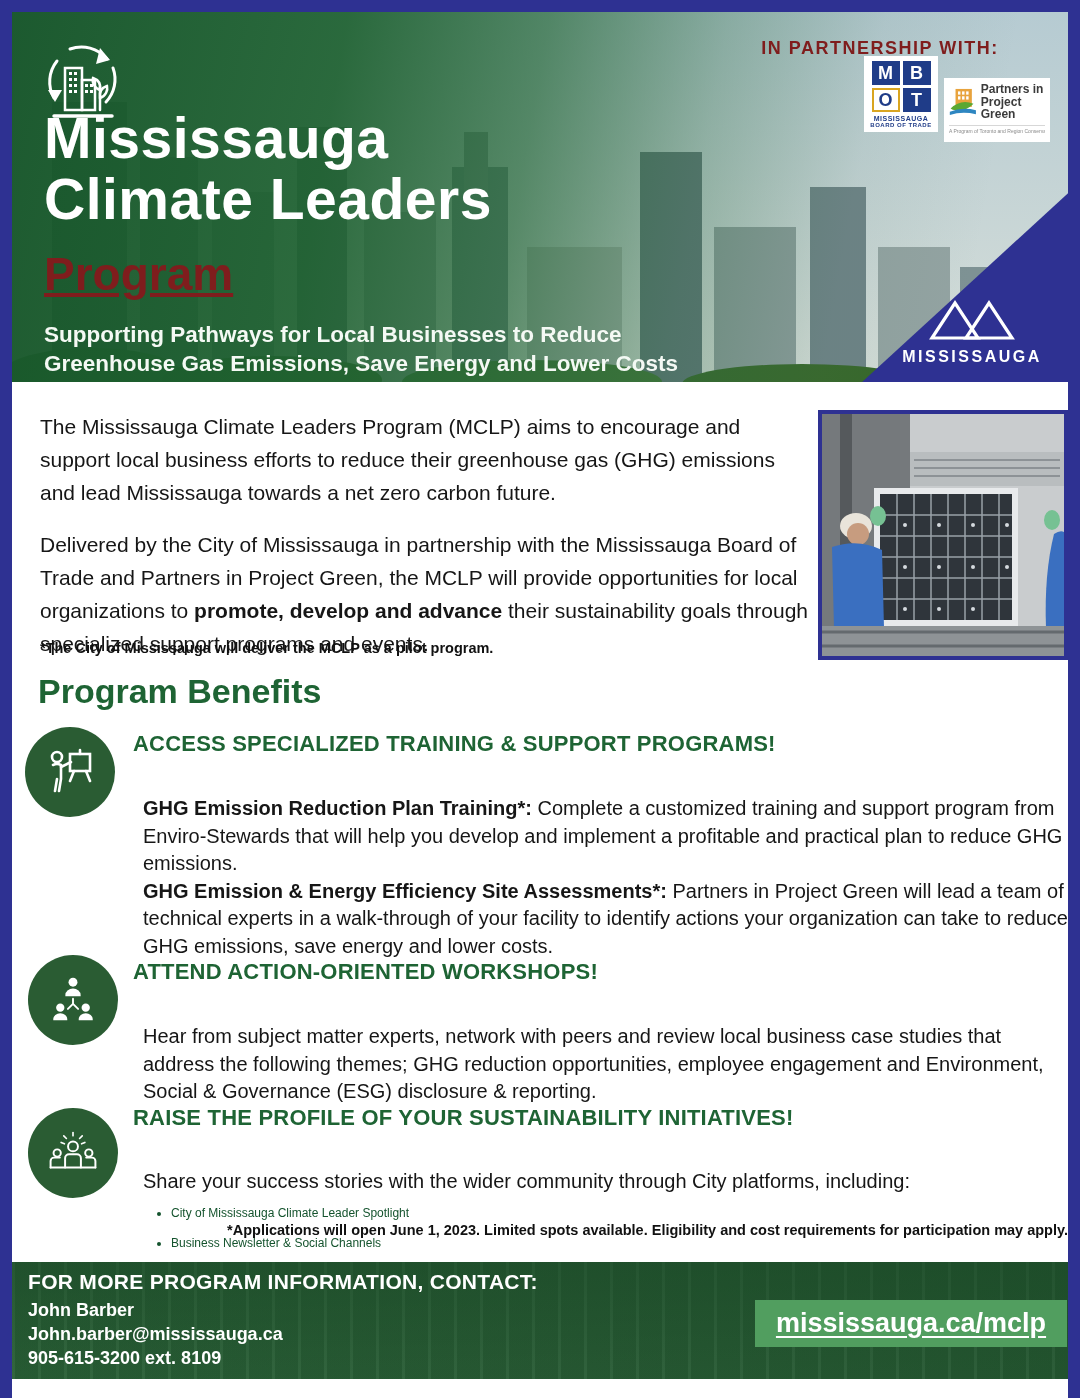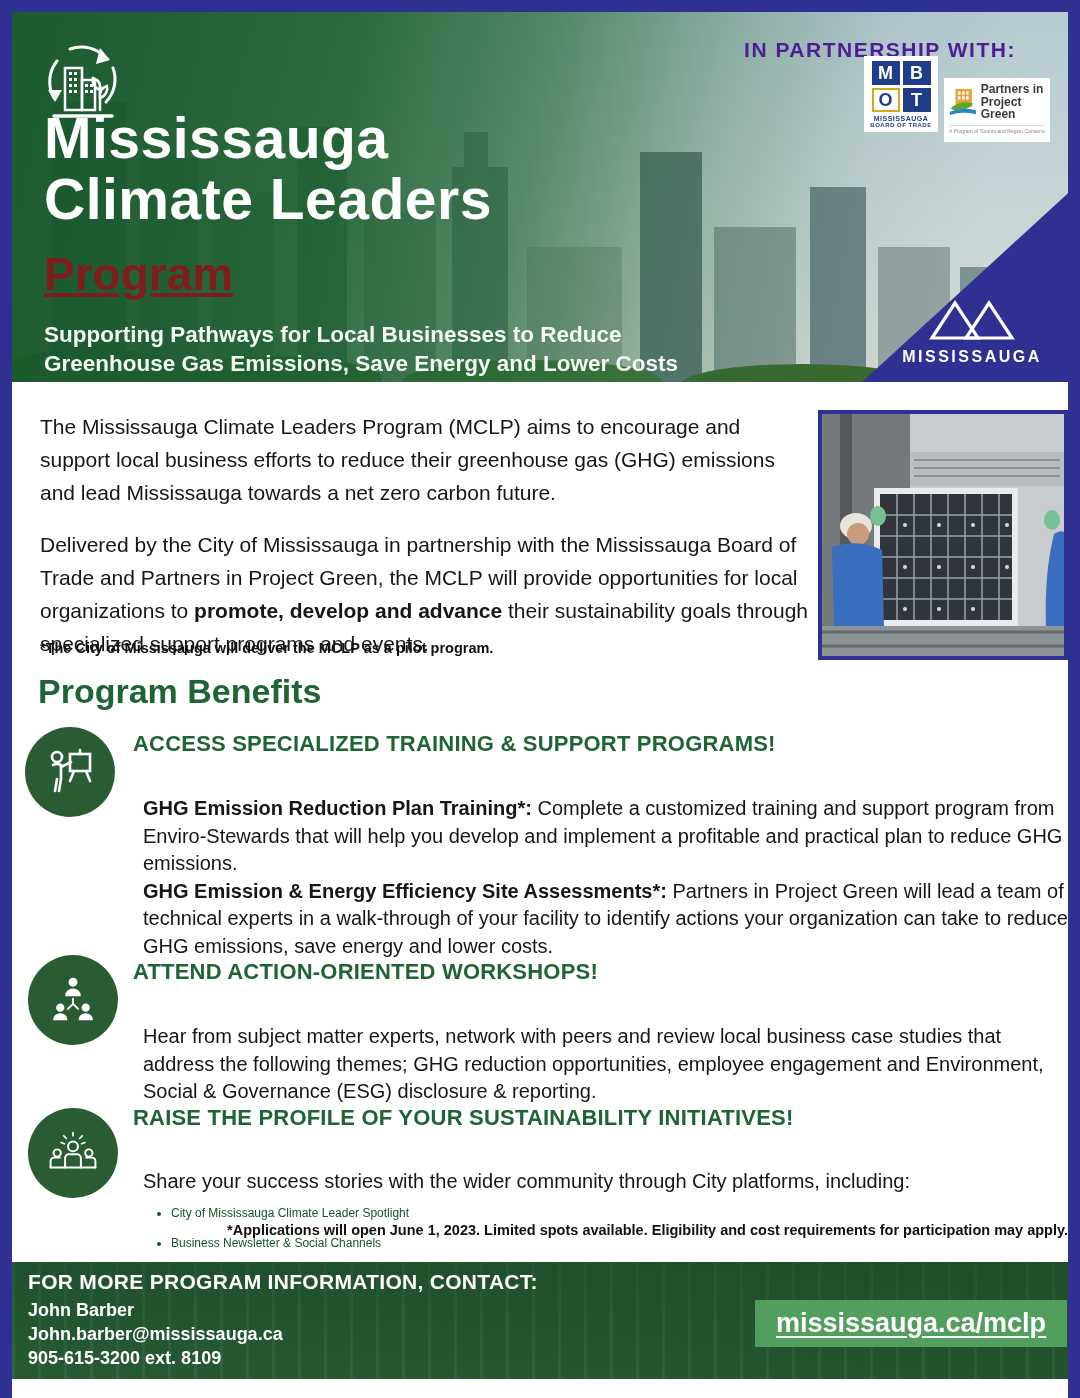--- a/index.html
+++ b/index.html
@@ -20,21 +20,21 @@
       rgba(23,86,42,0.97) 0%,
       rgba(30,97,48,0.92) 30%,
       rgba(38,104,56,0.70) 48%,
       rgba(52,112,72,0.35) 64%,
       rgba(90,130,110,0.10) 78%,
       rgba(120,150,140,0) 90%);
   }
   .eco-icon { left:28px; top:26px; width:86px; height:92px; }
 
   .partnership { right:18px; top:26px; width:340px; text-align:center; }
-  .partnership-label { font-size:21px; font-weight:800; letter-spacing:1.5px; color:#4c1d95; }
+  .partnership-label { font-size:18px; font-weight:800; letter-spacing:1.5px; color:#7f1d1d; }
   .logo-row { position:absolute; right:18px; top:44px; display:flex; align-items:flex-start; gap:6px; }
   .mbot-box { width:74px; height:76px; background:#ffffff; padding:5px 6px 3px; text-align:center; }
   .mbot-grid { display:grid; grid-template-columns:28px 28px; grid-template-rows:24px 24px; gap:3px; justify-content:center; }
   .mbot-cell { background:#1f3c88; color:#ffffff; font-weight:800; font-size:18px; line-height:24px; text-align:center; }
   .mbot-cell.o { background:#ffffff; color:#1f3c88; border:2px solid #d9a520; line-height:20px; }
   .mbot-name1 { font-size:7px; font-weight:800; color:#1f3c88; letter-spacing:0.5px; margin-top:3px; }
   .mbot-name2 { font-size:6px; font-weight:700; color:#1f3c88; letter-spacing:0.5px; }
   .ppg-box { width:106px; height:64px; background:#ffffff; padding:5px 5px 3px; display:flex; flex-direction:column; margin-top:22px; }
   .ppg-top { display:flex; align-items:center; gap:4px; }
   .ppg-text { font-size:12px; line-height:1.05; font-weight:800; color:#3b3b3b; }

